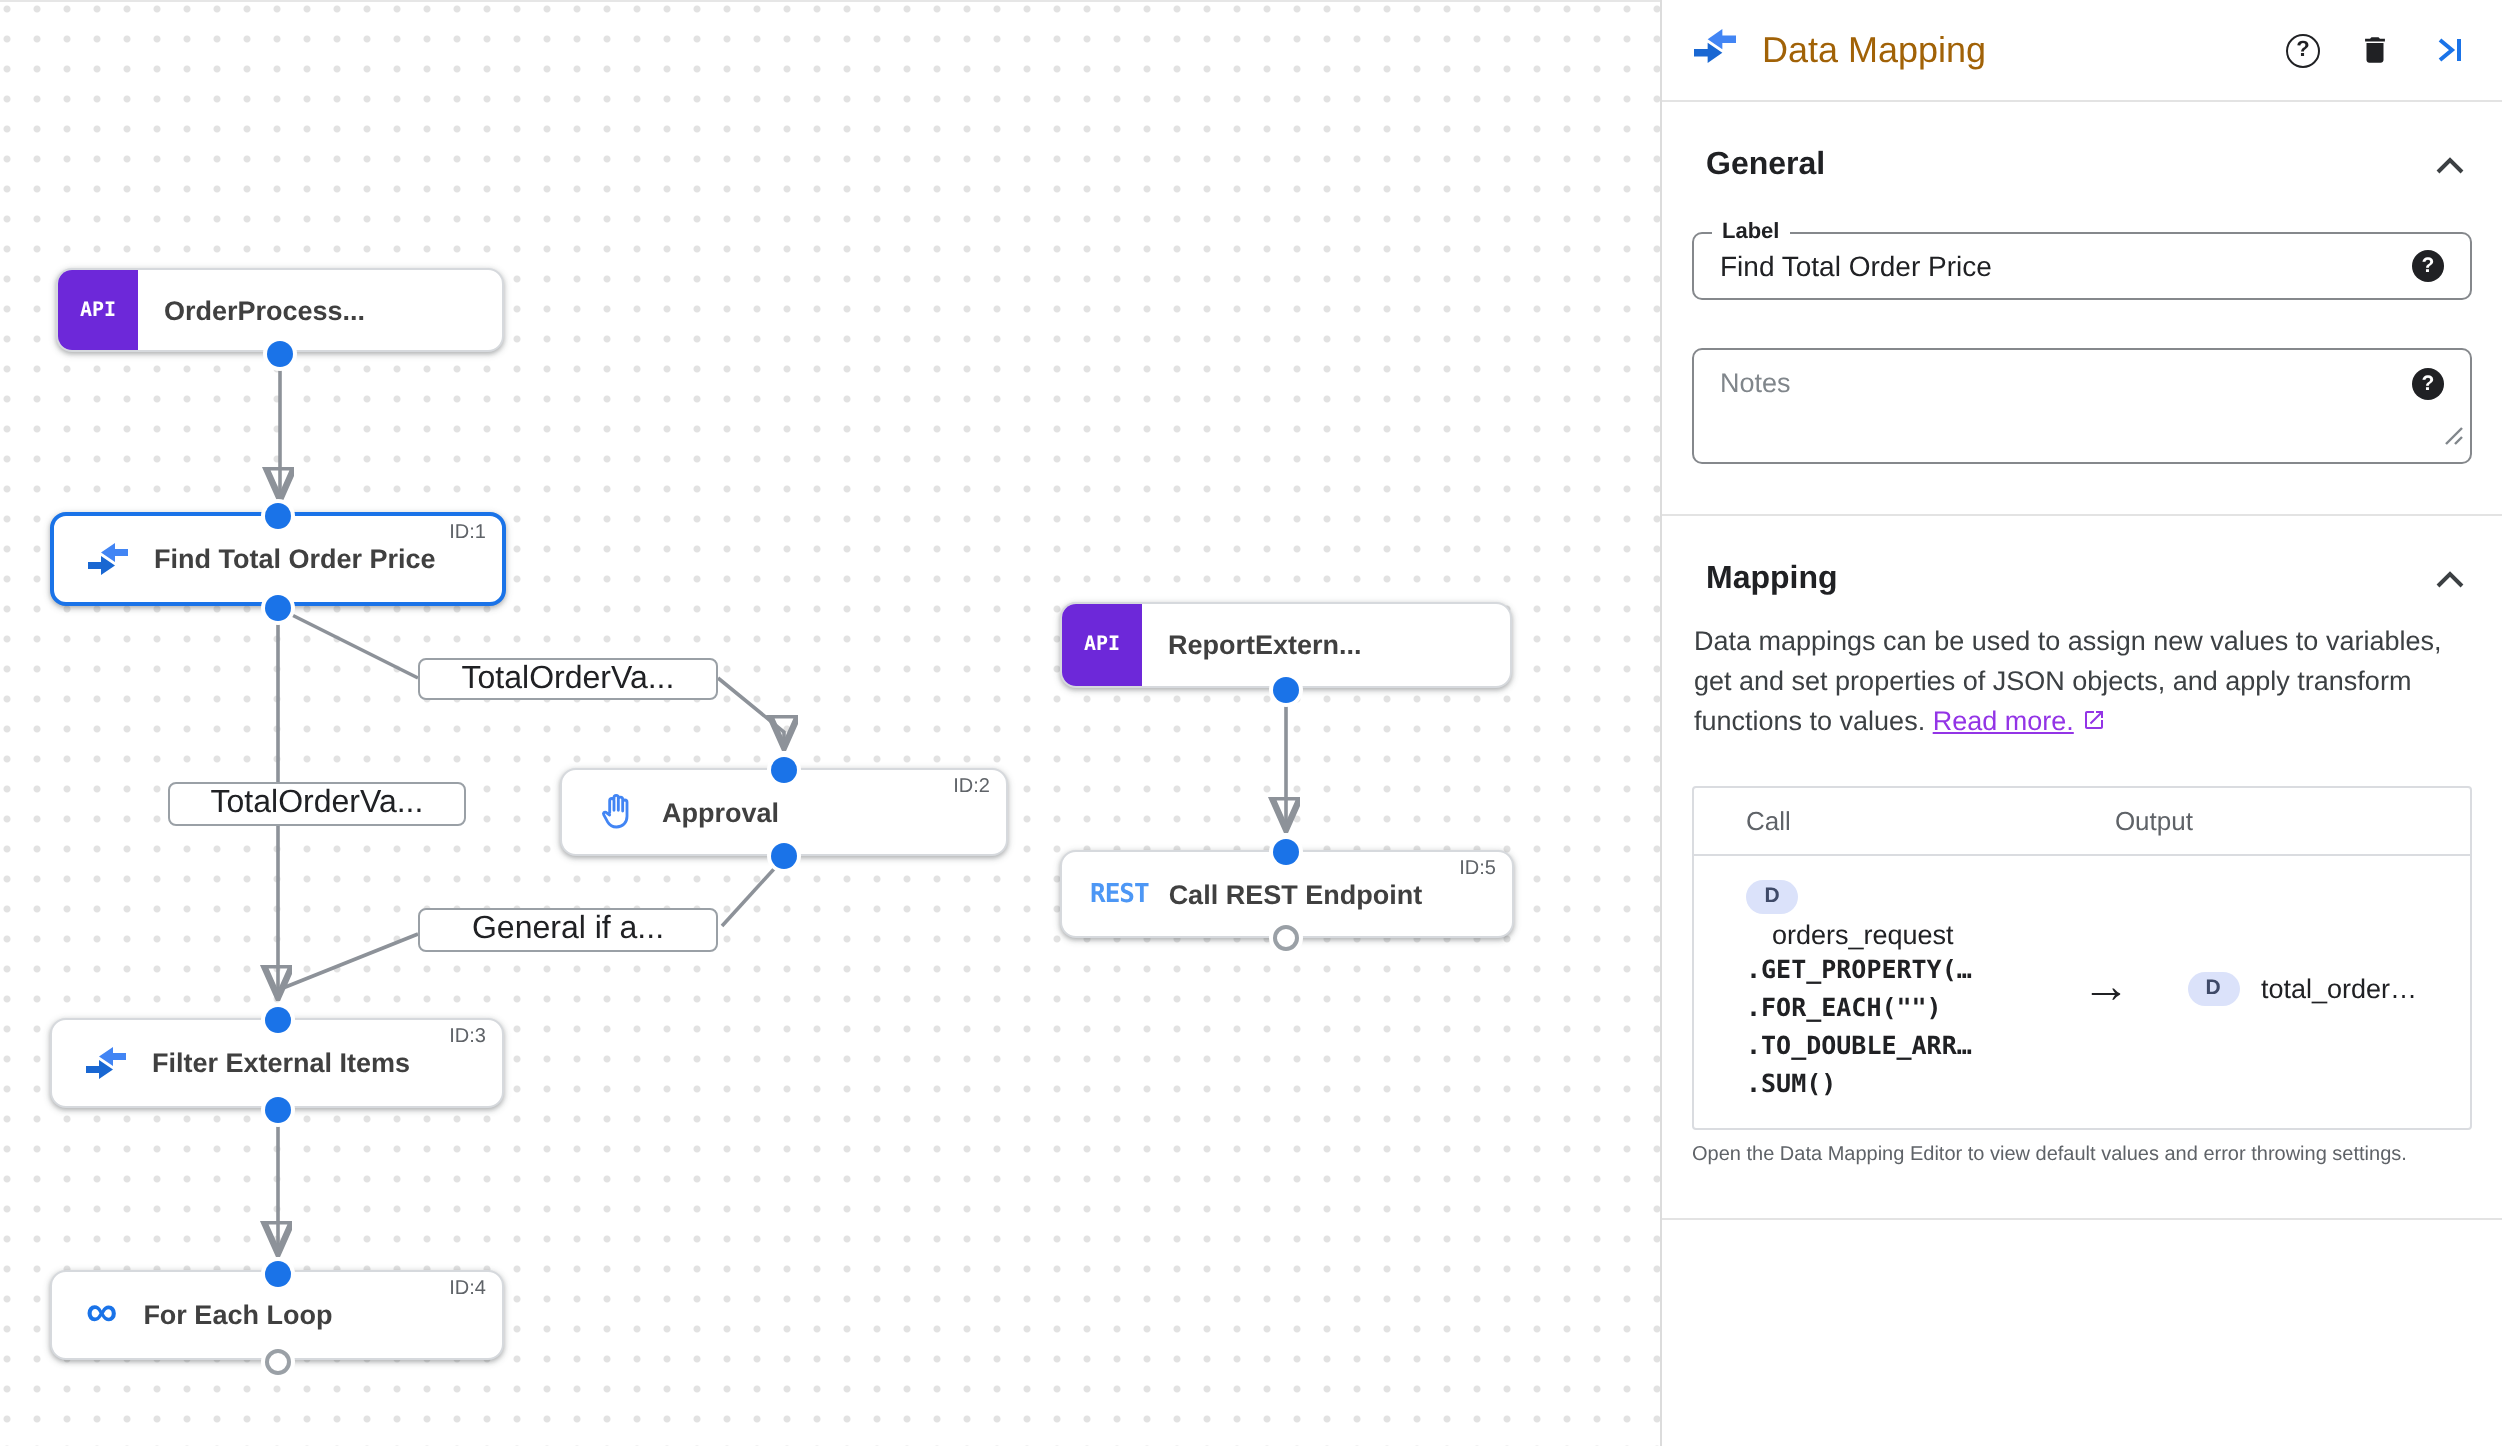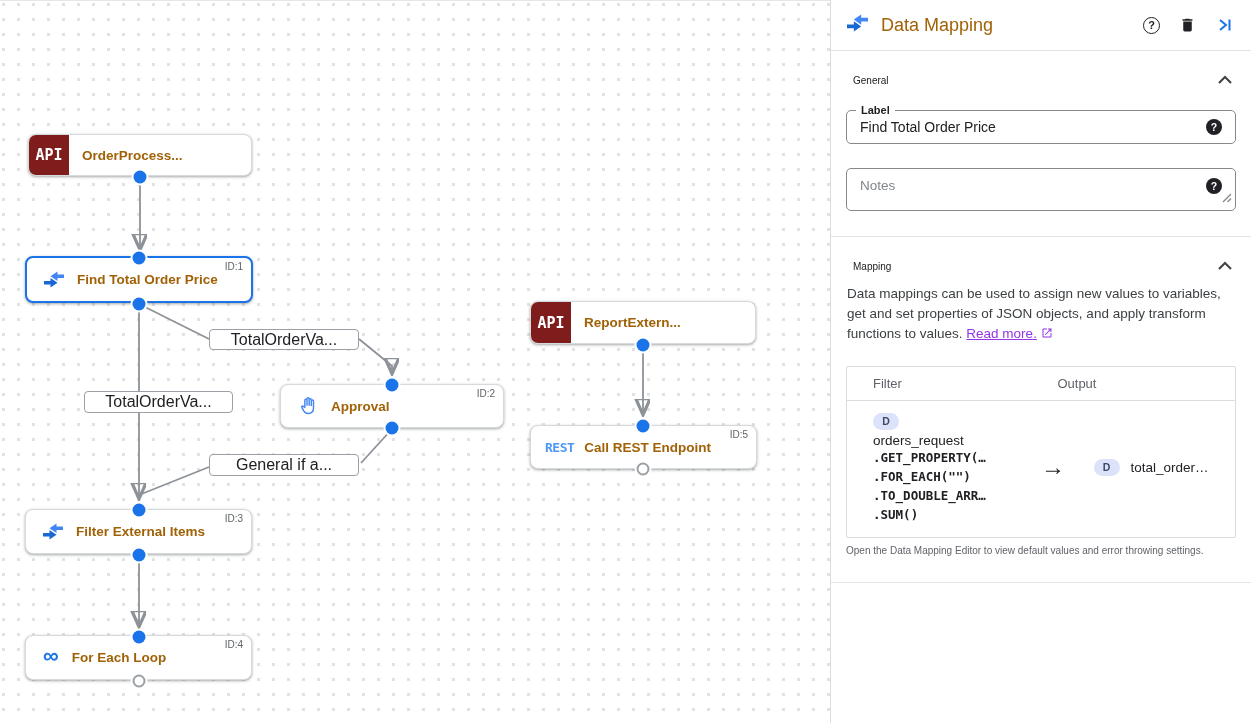--- a/index.html
+++ b/index.html
@@ -15,36 +15,36 @@
     border-top:1px solid #e6e6e6;
   }
   svg.edges { position:absolute; left:0; top:0; }
   svg.edges path { stroke:#8d9299; stroke-width:1.8; fill:none; }
 
   .node {
     position:absolute; display:flex; align-items:center;
     background:#fff; border:1px solid #d6d9dd; border-radius:8px;
     box-shadow:0 1px 2px rgba(60,64,67,.3), 0 1px 3px 1px rgba(60,64,67,.12);
   }
-  .node .title { font-size:13.5px; font-weight:bold; color:#a16207; white-space:nowrap; }
+  .node .title { font-size:13.5px; font-weight:bold; color:#404040; white-space:nowrap; }
   .node .idtag { position:absolute; top:3px; right:8px; font-size:10px; color:#5f6368; }
   .node.selected { border:2px solid #1a73e8; }
 
   #n-order    { left:28px;  top:133px; width:224px; height:42px; }
   #n-find     { left:25px;  top:255px; width:228px; height:47px; }
   #n-approval { left:280px; top:383px; width:224px; height:44px; }
   #n-filter   { left:25px;  top:508px; width:227px; height:45px; }
   #n-foreach  { left:25px;  top:634px; width:227px; height:45px; }
   #n-report   { left:530px; top:300px; width:226px; height:43px; }
   #n-rest     { left:530px; top:424px; width:227px; height:44px; }
 
   .api-chip {
     align-self:stretch; width:40px; flex:none; display:flex; align-items:center;
-    justify-content:center; background:#7f1d1d; color:#fff; border-radius:7px 0 0 7px;
-    font-family:"DejaVu Sans Mono", monospace; font-weight:bold; font-size:15px;
+    justify-content:center; background:#6d28d9; color:#fff; border-radius:7px 0 0 7px;
+    font-family:"DejaVu Sans Mono", monospace; font-weight:bold; font-size:10px;
     margin-right:13px;
   }
   .rest-chip {
     margin-left:14px; margin-right:10px; color:#4d97f5; flex:none;
     font-family:"DejaVu Sans Mono", monospace; font-weight:bold; font-size:13px;
     letter-spacing:-0.5px;
   }
   .node-icon { margin-left:17px; margin-right:13px; display:flex; align-items:center; flex:none; }
   .infinity  { font-size:22px; font-weight:bold; color:#1a73e8; line-height:18px; margin-top:-4px; }
 
@@ -73,26 +73,26 @@
   .qmark-outline { width:17px; height:17px; border:1.6px solid #202124; border-radius:50%;
                    display:flex; align-items:center; justify-content:center;
                    font-size:11px; font-weight:bold; color:#202124; cursor:pointer; }
   .qmark-filled  { width:16px; height:16px; background:#202124; border-radius:50%;
                    display:flex; align-items:center; justify-content:center;
                    font-size:10.5px; font-weight:bold; color:#fff; flex:none; cursor:pointer; }
 
   .section { padding:0 15px; }
   .sect-head { display:flex; align-items:center; justify-content:space-between;
                margin-top:23px; padding:0 3px 0 7px; cursor:pointer; }
-  .sect-head .h { font-size:10px; font-weight:normal; color:#202124; }
+  .sect-head .h { font-size:16px; font-weight:bold; color:#202124; }
 
   .field { position:relative; margin-top:24px; border:1px solid #85888c; border-radius:5px;
            display:flex; align-items:center; padding:0 13px; background:#fff; }
   .field.label-field { height:34px;justify-content:center; }
-  .field.notes-field { height:43px; align-items:flex-start; padding-top:9px; }
+  .field.notes-field { height:58px; align-items:flex-start; padding-top:9px; }
   .float-label { position:absolute; top:-7px; left:9px; background:#fff; padding:0 5px;
                  font-size:11px; font-weight:bold; color:#202124; line-height:13px; }
   .field input, .field textarea {
     border:none; outline:none; flex:1; font-family:"Liberation Sans",sans-serif;
     font-size:14px; color:#202124; background:transparent; resize:none; min-width:0;
   }
   .field textarea { font-size:13.5px; height:26px; }
   .field textarea::placeholder { color:#80868b; }
   .resize-grip { position:absolute; right:3px; bottom:3px; }
 
@@ -108,21 +108,21 @@
                       border-bottom:1px solid #dadce0; font-size:13px; color:#5f6368; }
   .map-table .th-input  { width:53%; }
   .map-table .th-output { flex:1; }
   .map-table .tbody { display:flex; align-items:center; padding:10px 12px 13px 26px; }
   .cell-input { width:48%; }
   .cell-arrow { width:15%; font-size:24px; color:#202124; line-height:1; }
   .cell-output { flex:1; display:flex; align-items:center; gap:11px; }
   .dchip { display:inline-flex; align-items:center; justify-content:center;
            min-width:26px; height:17px; padding:0 8px; border-radius:9px;
            background:#dbe2fa; color:#3f4a68; font-size:10.5px; font-weight:bold; }
-  .varname { font-size:13.5px; color:#202124; margin-top:3px; }
+  .varname { font-size:13.5px; color:#202124; margin-top:3px;margin-left:13px; }
   .codeline { font-family:"DejaVu Sans Mono", monospace; font-weight:bold;
               font-size:12.5px; line-height:19px; color:#202124; white-space:pre; }
   .outname { font-size:13.5px; color:#202124; white-space:nowrap; }
 
   .map-hint { margin-top:7px; font-size:10px; color:#5f6368; }
 
   .open-editor-btn { display:block; margin:23px auto 0; background:#1a73e8; color:#fff;
                      border:none; border-radius:4px; height:30px; padding:0 17px;
                      font-family:"Liberation Sans",sans-serif; font-size:13px;
                      font-weight:bold; letter-spacing:0.3px; cursor:pointer; }
@@ -286,21 +286,21 @@
     <div class="mapping-desc">
       <span>Data mappings can be used to assign new values to variables, get and set properties of JSON objects, and apply transform functions to values.</span>
       <a class="readmore">Read more.</a><span class="ext-icon">
         <svg width="12" height="12" viewBox="0 0 24 24">
           <path fill="#9334e6" d="M19 19H5V5h7V3H5c-1.11 0-2 .9-2 2v14c0 1.1.89 2 2 2h14c1.1 0 2-.9 2-2v-7h-2v7zM14 3v2h3.59l-9.83 9.83 1.41 1.41L19 6.41V10h2V3h-7z"></path>
         </svg></span>
     </div>
 
     <div class="map-table">
       <div class="thead">
-        <div class="th-input">Filter</div>
+        <div class="th-input">Call</div>
         <div class="th-output">Output</div>
       </div>
       <div class="tbody">
         <div class="cell-input">
           <span class="dchip">D</span>
           <div class="varname">orders_request</div>
           <div class="codeline">.GET_PROPERTY(…</div>
           <div class="codeline">.FOR_EACH("")</div>
           <div class="codeline">.TO_DOUBLE_ARR…</div>
           <div class="codeline">.SUM()</div>

